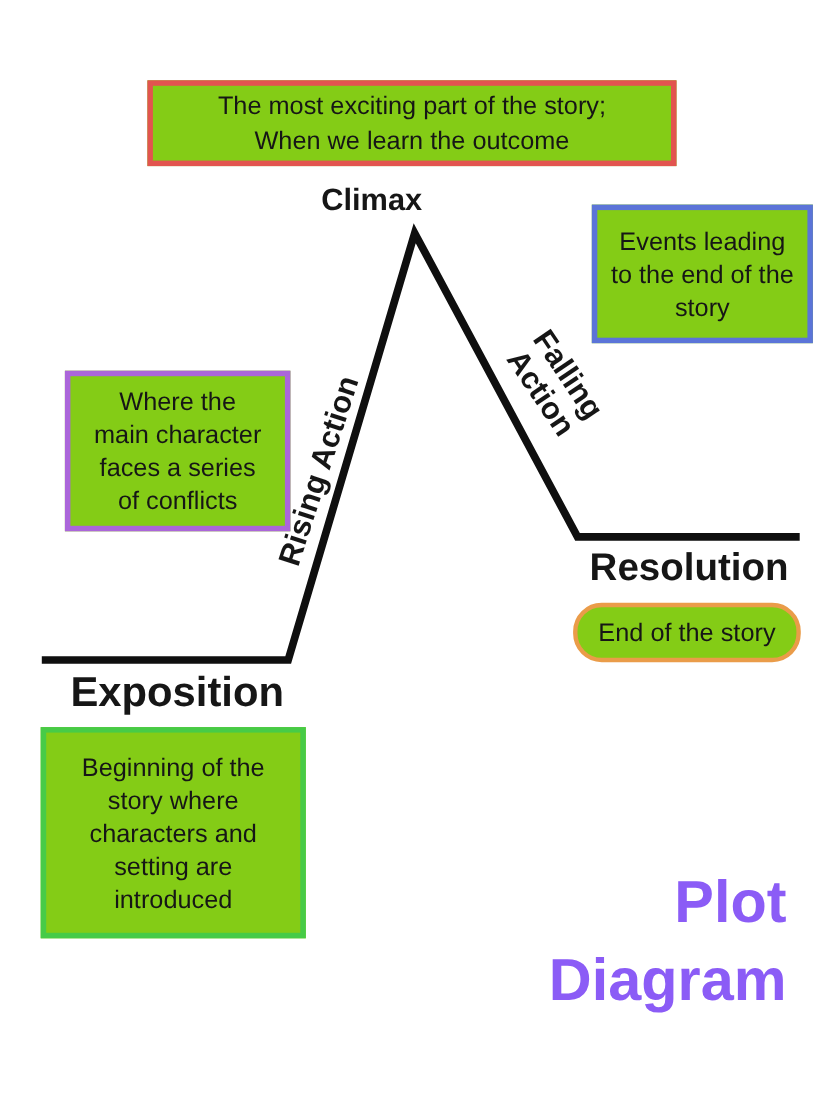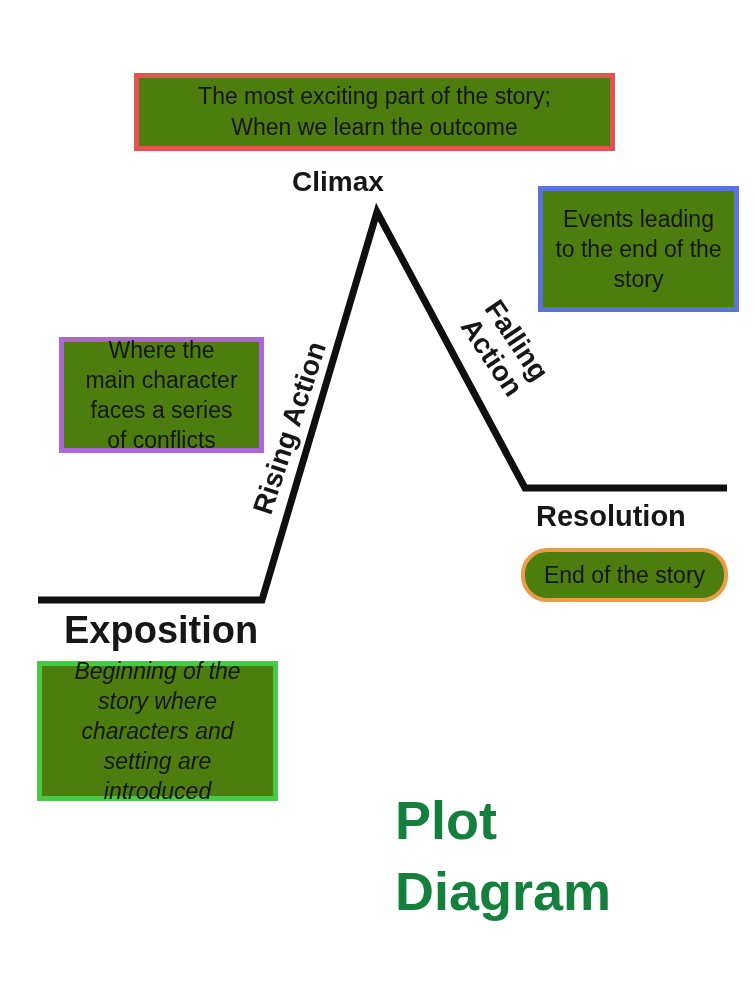--- a/index.html
+++ b/index.html
@@ -18,70 +18,70 @@
     left: 0; top: 0;
     width: 755px; height: 1001px;
   }
   #plot-line-svg polyline {
     fill: none;
     stroke-linejoin: miter;
     stroke-linecap: butt;
   }
   .note-box {
     position: absolute;
-    background: #4d7c0f;
+    background: #84cc16;
     border-style: solid;
     text-align: center;
     font-size: 23px;
     line-height: 30px;
     white-space: pre-line;
     display: flex;
     align-items: center;
     justify-content: center;
   }
   .stage-label {
     position: absolute;
     font-weight: bold;
     white-space: pre-line;
   }
   #climax-label      { left: 292px; top: 166px; width: 160px; font-size: 28px; line-height: 32px; }
-  #resolution-label  { left: 536px; top: 500px; font-size: 29px; line-height: 32px; }
+  #resolution-label  { left: 536px; top: 500px; font-size: 35px; line-height: 32px; }
   #exposition-label  { left: 64px;  top: 614px; font-size: 38px; line-height: 32px; }
   .rotated-label {
     position: absolute;
     font-weight: bold;
     font-size: 28px;
     line-height: 30px;
     white-space: pre-line;
     text-align: center;
   }
   #rising-label {
     left: 290px; top: 428px;
     transform: translate(-50%, -50%) rotate(-72deg);
     white-space: nowrap;
   }
   #falling-label {
     left: 504px; top: 349px;
     transform: translate(-50%, -50%) rotate(56deg);
   }
   #note-climax     { left: 134px; top: 73px;  width: 481px; height: 78px;  border-width: 5px; line-height: 31px; }
   #note-falling    { left: 538px; top: 186px; width: 201px; height: 126px; border-width: 5px; text-align: center; }
-  #note-rising     { left: 59px;  top: 337px; width: 205px; height: 116px; border-width: 5px; }
+  #note-rising     { left: 59px;  top: 337px; width: 205px; height: 146px; border-width: 5px; }
   #note-resolution { left: 521px; top: 548px; width: 207px; height: 54px;  border-width: 4px; border-radius: 26px; }
-  #note-exposition { left: 37px;  top: 661px; width: 241px; height: 140px; border-width: 5px; font-style: italic; }
+  #note-exposition { left: 37px;  top: 661px; width: 241px; height: 192px; border-width: 5px; }
   #main-title {
     position: absolute;
     left: 395px; top: 785px;
     width: 320px;
     font-size: 54px;
     line-height: 71px;
     font-weight: bold;
-    text-align: left;
+    text-align: right;
     white-space: pre-line;
-    color: #15803d;
+    color: #8b5cf6;
   }
 </style>
 </head>
 <body>
 
 <div id="canvas">
 
   <svg id="plot-line-svg" viewBox="0 0 755 1001" xmlns="http://www.w3.org/2000/svg">
     <polyline points="38,600 262,600 377,212 525,488 727,488" stroke="#0f0f0f" stroke-width="7"></polyline>
   </svg>

